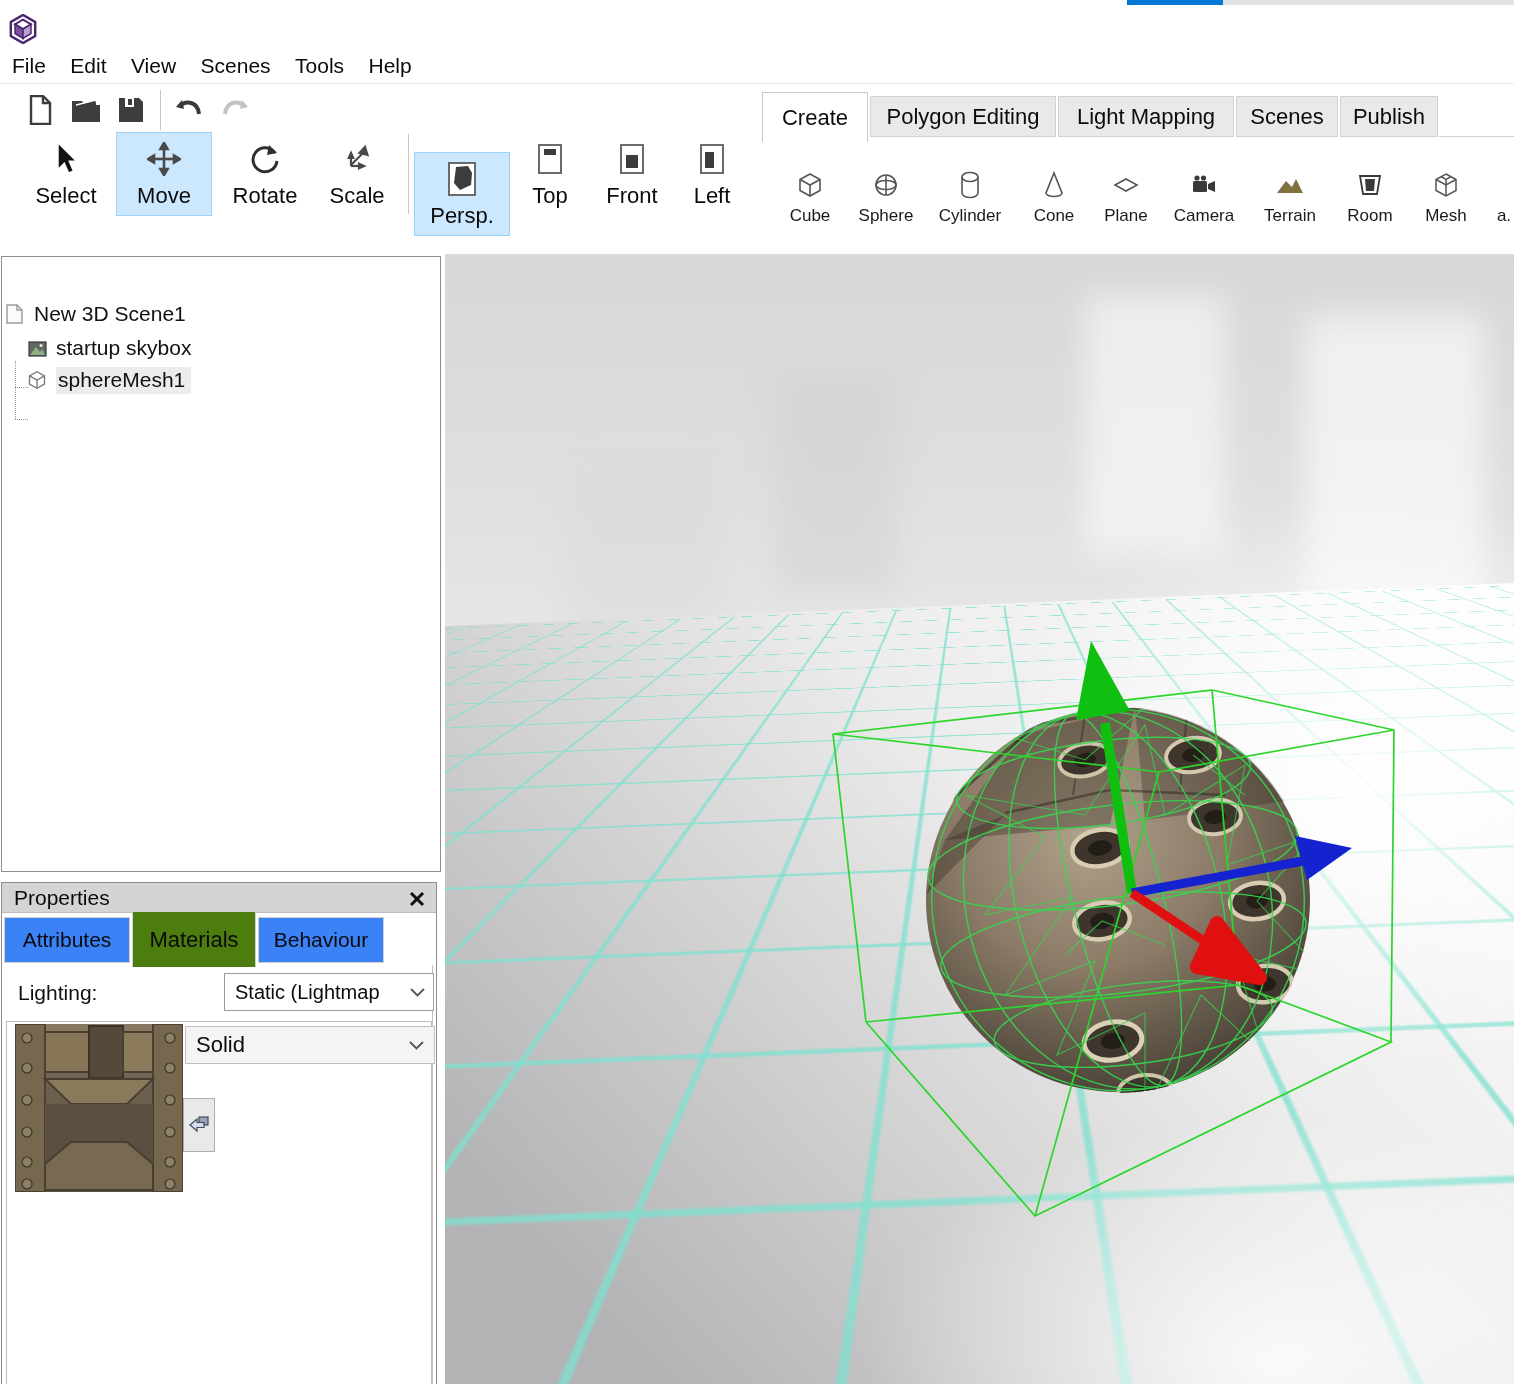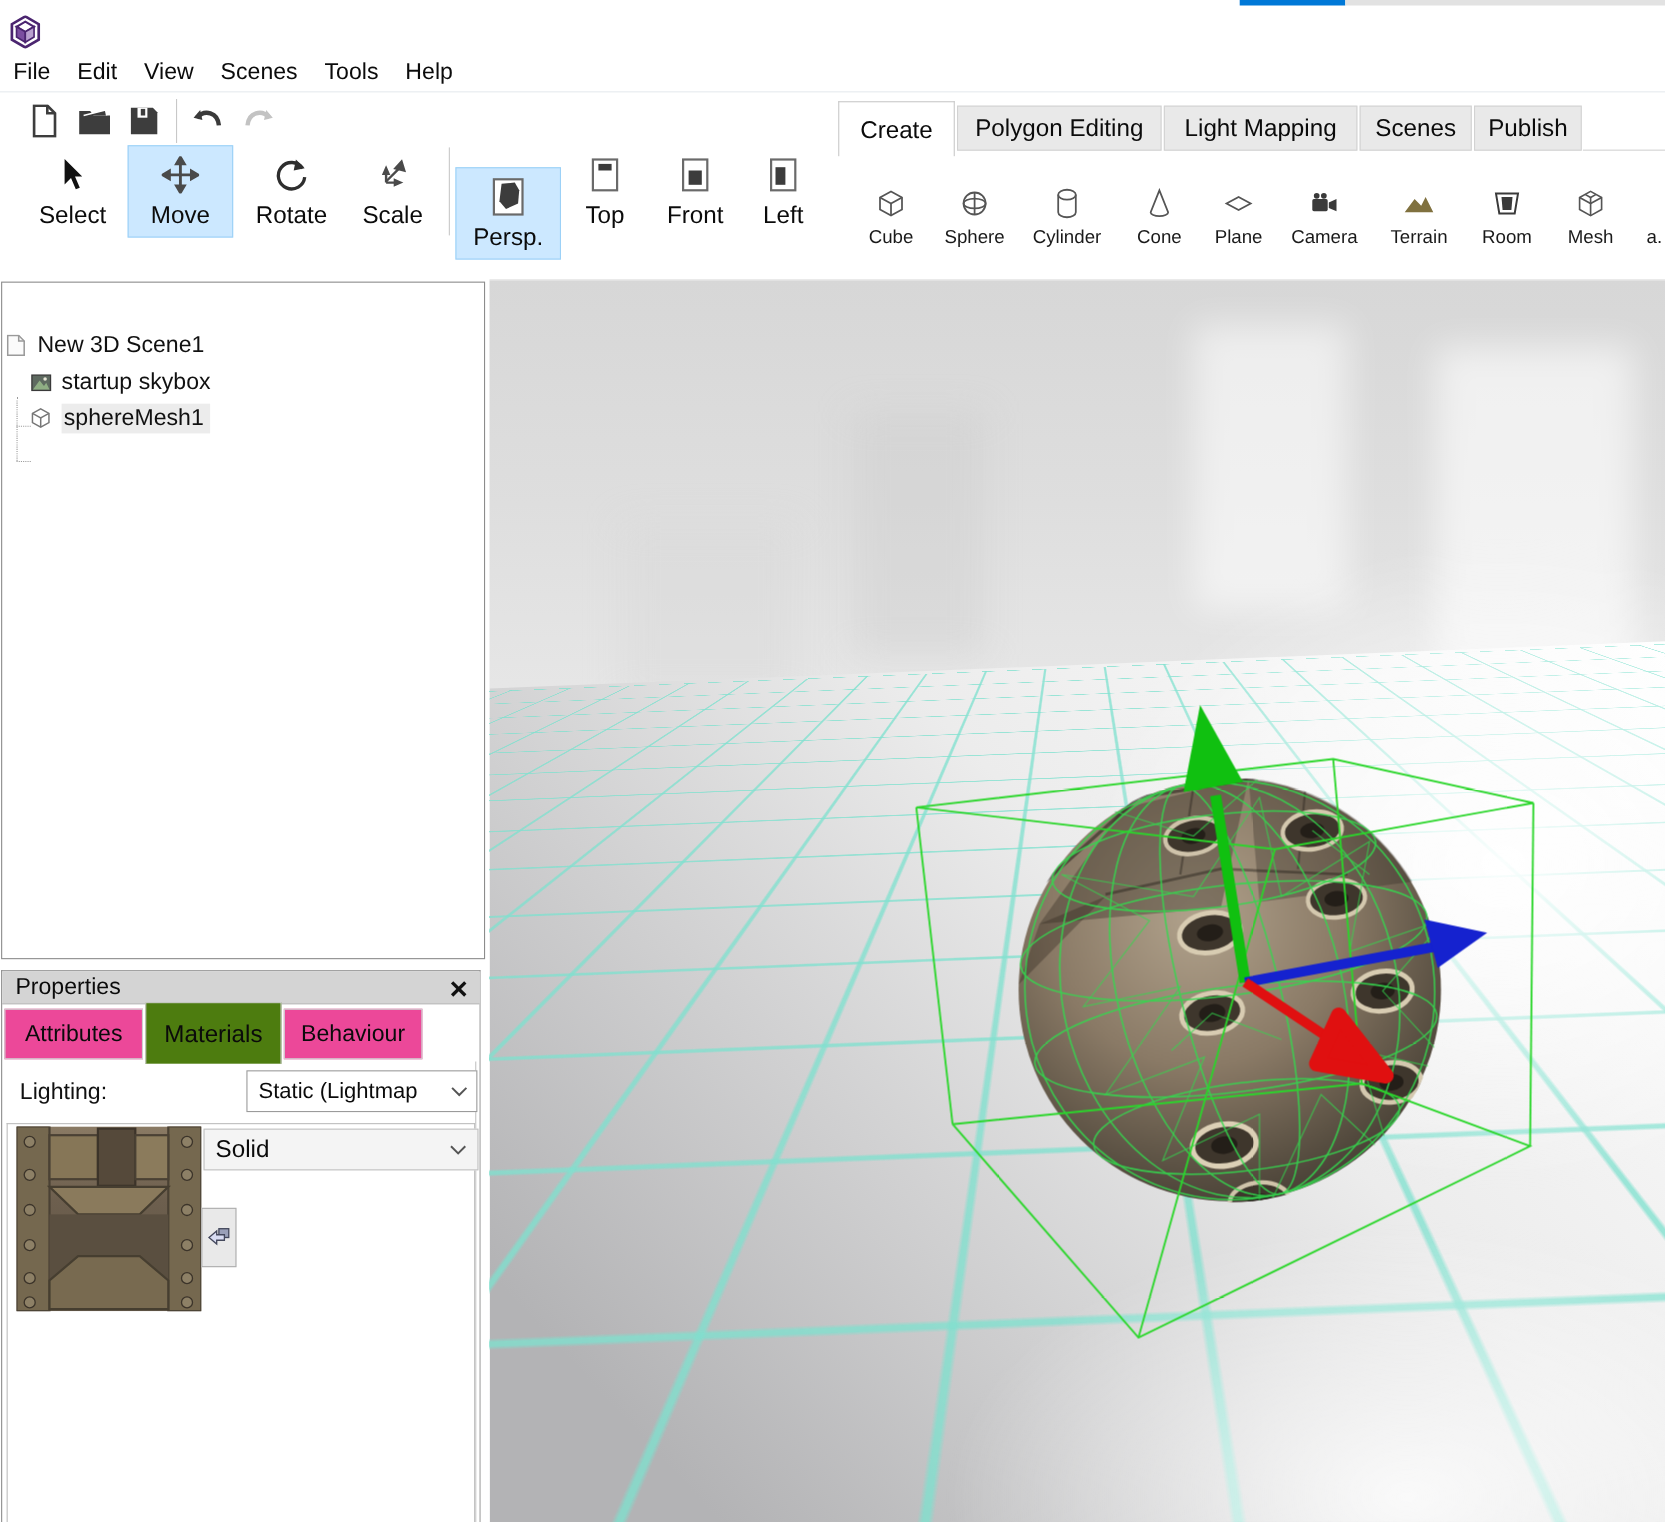--- a/index.html
+++ b/index.html
@@ -56,21 +56,21 @@
   
   .tree{position:absolute;left:0;top:34px;right:0;bottom:0;font-size:21px;}
   .trow{position:absolute;height:30px;display:flex;align-items:center;}
   .trow .ticn{width:20px;height:20px;margin-right:8px;flex:0 0 auto;}
   .trow.sel .tlabel2{background:#ececec;padding:1px 6px 2px 2px;}
   .guide-v{position:absolute;left:13px;top:70px;height:58px;border-left:1px dotted #9a9a9a;}
   .guide-h1{position:absolute;left:13px;top:96px;width:13px;border-top:1px dotted #9a9a9a;}
   .guide-h2{position:absolute;left:13px;top:128px;width:13px;border-top:1px dotted #9a9a9a;}
 
   
-  .ptab{position:absolute;top:34px;height:46px;background:#ec4899;border:1px solid #d0d0d0;box-sizing:border-box;
+  .ptab{position:absolute;top:34px;height:46px;background:#3b82f6;border:1px solid #d0d0d0;box-sizing:border-box;
         display:flex;align-items:center;justify-content:center;font-size:21px;color:#0b0b0b;}
   .ptab.active{top:28px;height:56px;background:#4d7c0f;border-bottom:none;z-index:2;font-size:22px;}
   .pbody{position:absolute;left:2px;top:82px;width:428px;bottom:0;border-right:1px solid #c2c2c2;}
   .lighting-label{position:absolute;left:14px;top:16px;font-size:21px;}
   .dropdown{position:absolute;display:flex;align-items:center;box-sizing:border-box;background:#fff;border:1px solid #9b9b9b;
             font-size:20px;padding-left:10px;color:#0b0b0b;}
   .dd-light{left:220px;top:8px;width:210px;height:38px;}
   .matbox{position:absolute;left:2px;top:56px;right:0px;bottom:0;border:1px solid #bdbdbd;border-bottom:none;background:#fff;}
   .texture{position:absolute;left:8px;top:2px;width:168px;height:168px;}
   .dd-solid{left:178px;top:4px;width:250px;height:38px;background:#f4f4f4;border:1px solid #c0c0c0;font-size:22px;}

